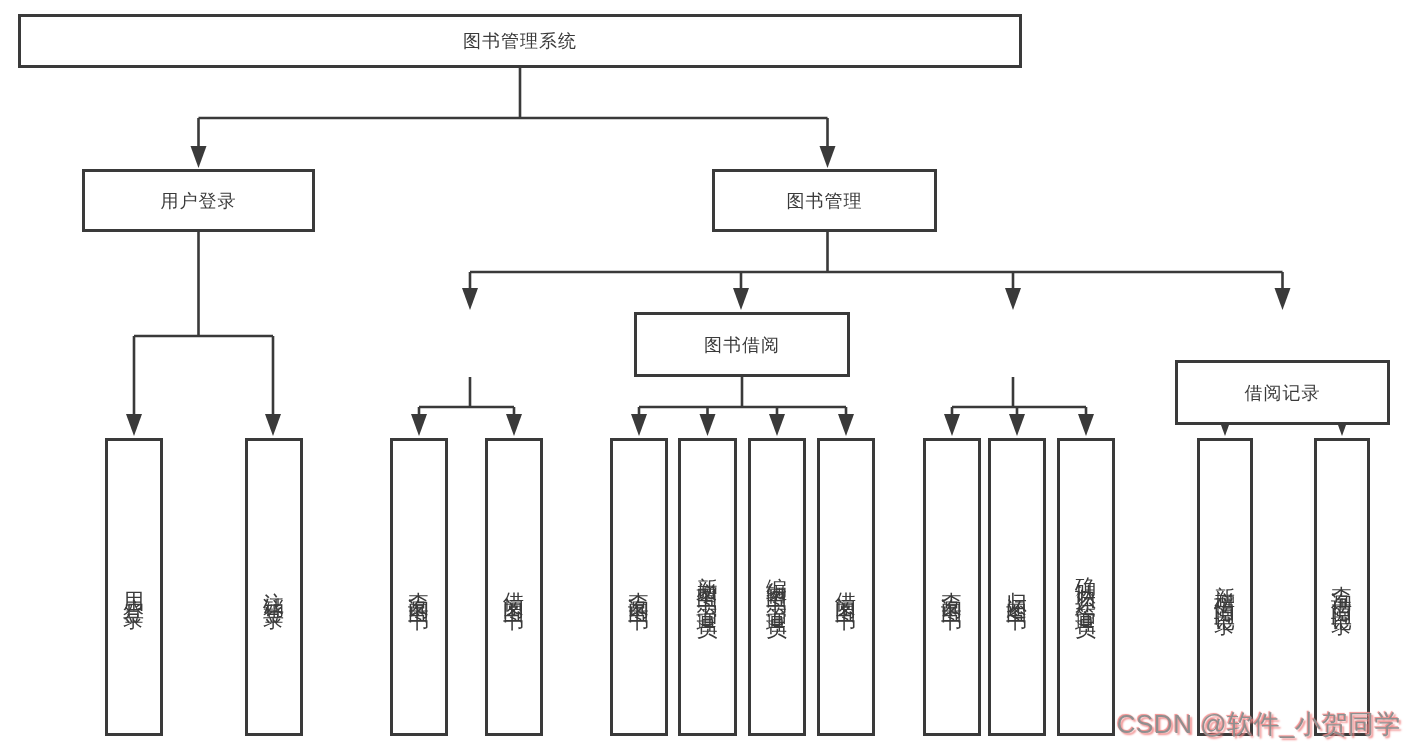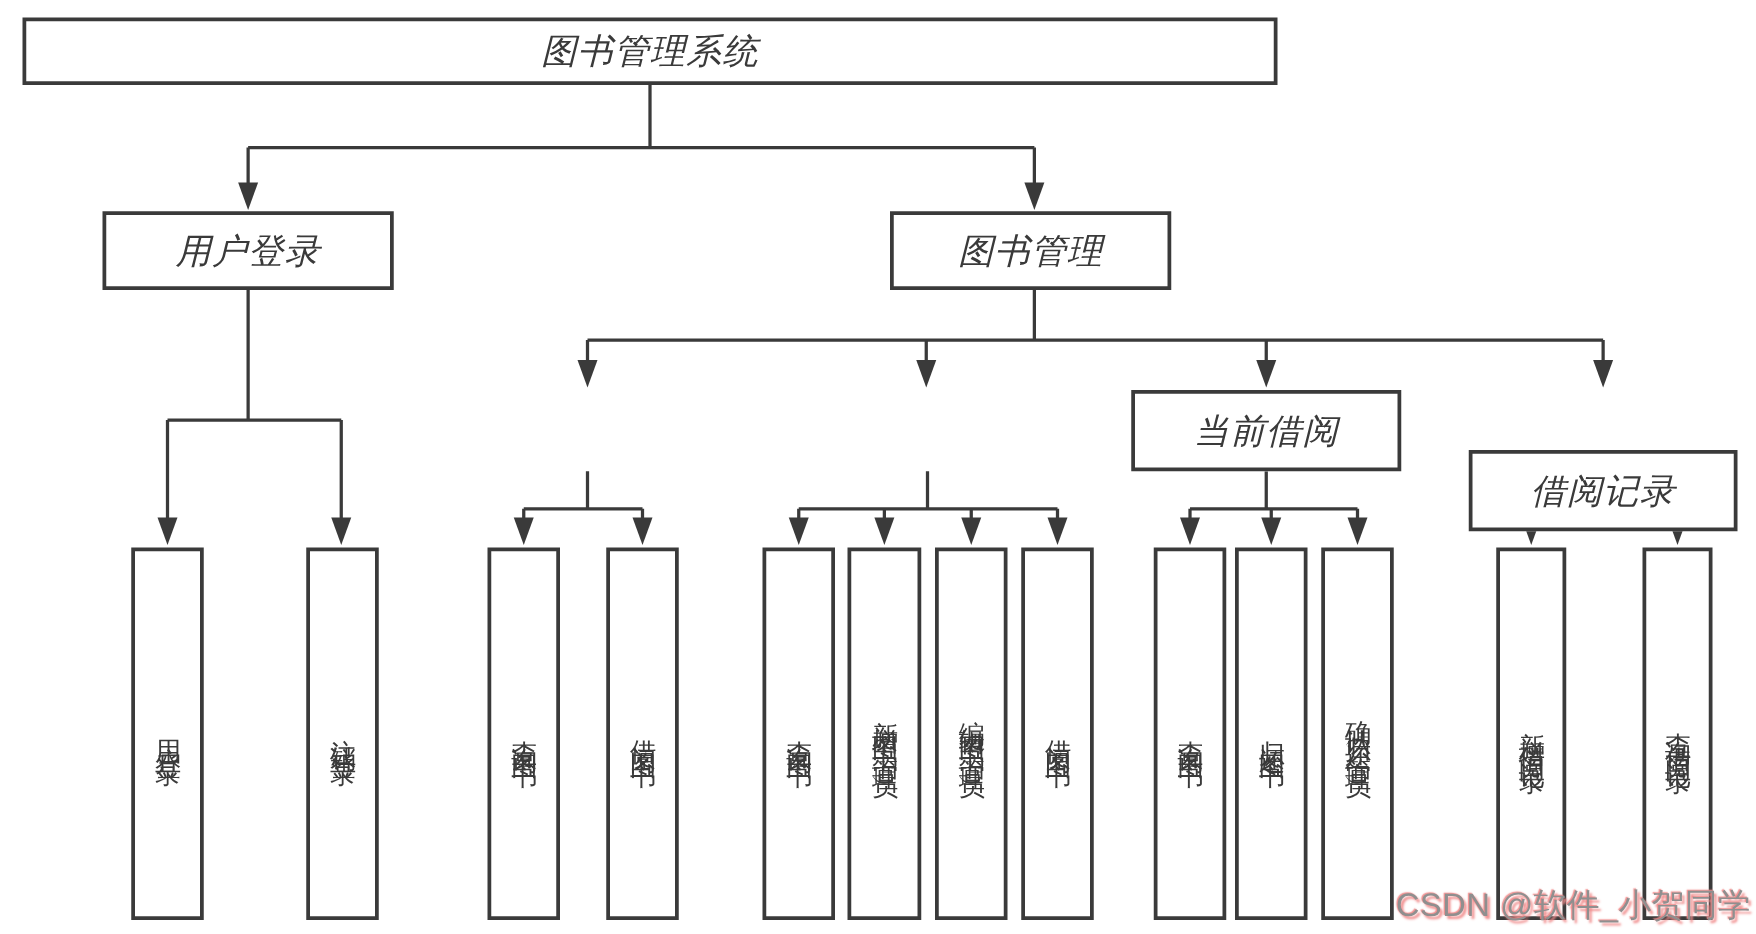--- a/index.html
+++ b/index.html
@@ -15,21 +15,21 @@
   }
   #connectors{position:absolute;left:0;top:0;width:1405px;height:747px;pointer-events:none;}
   #connectors path{stroke:var(--line);stroke-width:2.6;fill:none;}
   #connectors polygon{fill:var(--line);stroke:none;}
   .box{
     position:absolute; box-sizing:border-box;
     border:3px solid var(--line); background:#fff;
     display:flex; align-items:center; justify-content:center;
     text-align:center;
   }
-  .h-label{font-size:28px; letter-spacing:1px; white-space:nowrap;font-style:italic;}
+  .h-label{font-size:18px; letter-spacing:1px; white-space:nowrap;}
   .v-label{
     writing-mode:vertical-rl; text-orientation:mixed;
     font-size:21px; letter-spacing:6px; line-height:1; white-space:nowrap;
   }
   .watermark{
     position:absolute; right:4px; bottom:5px;
     font-size:26px; letter-spacing:.5px;
     color:var(--watermark);
     text-shadow:2px 2px 2px var(--watermark-glow), -1px -1px 1px var(--watermark-glow);
     white-space:nowrap;
@@ -80,22 +80,22 @@
     <span class="h-label">图书管理系统</span>
   </div>
 
   <div class="box" style="left:82px;top:169px;width:233px;height:63px;">
     <span class="h-label">用户登录</span>
   </div>
   <div class="box" style="left:712px;top:169px;width:225px;height:63px;">
     <span class="h-label">图书管理</span>
   </div>
 
-  <div class="box" style="left:905px;top:312px;width:216px;height:65px;">
-    <span class="h-label">当前借阅</span>
+  <div class="box" style="left:634px;top:312px;width:216px;height:65px;">
+    <span class="h-label">图书借阅</span>
   </div>
   <div class="box" style="left:1175px;top:312px;width:215px;height:65px;margin-top:48px;">
     <span class="h-label">借阅记录</span>
   </div>
 
   <div class="box" style="left:105px;top:438px;width:58px;height:298px;">
     <span class="v-label">用户登录</span>
   </div>
   <div class="box" style="left:245px;top:438px;width:58px;height:298px;">
     <span class="v-label">注销登录</span>

